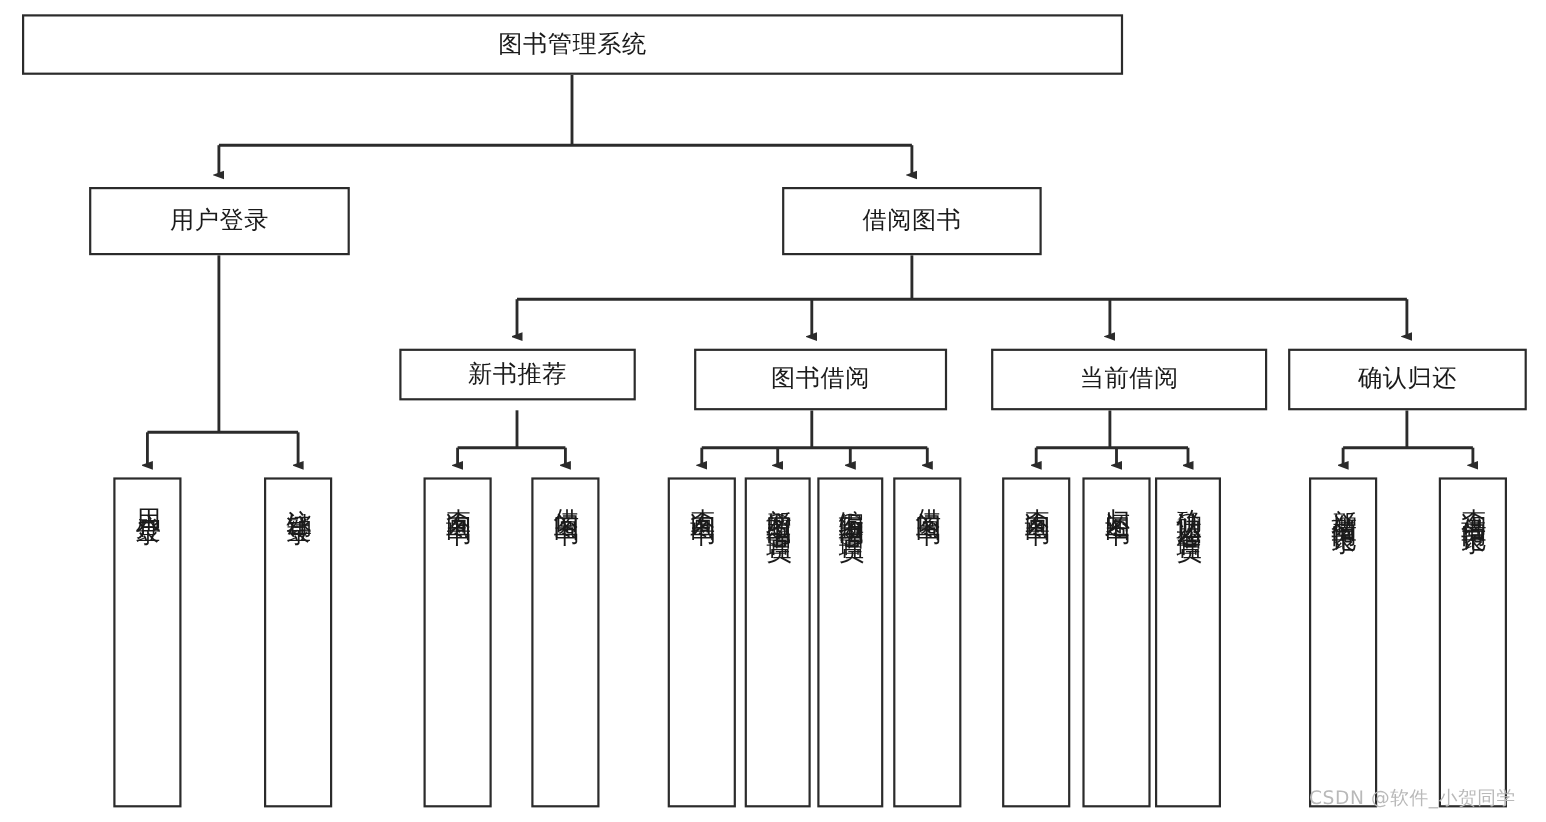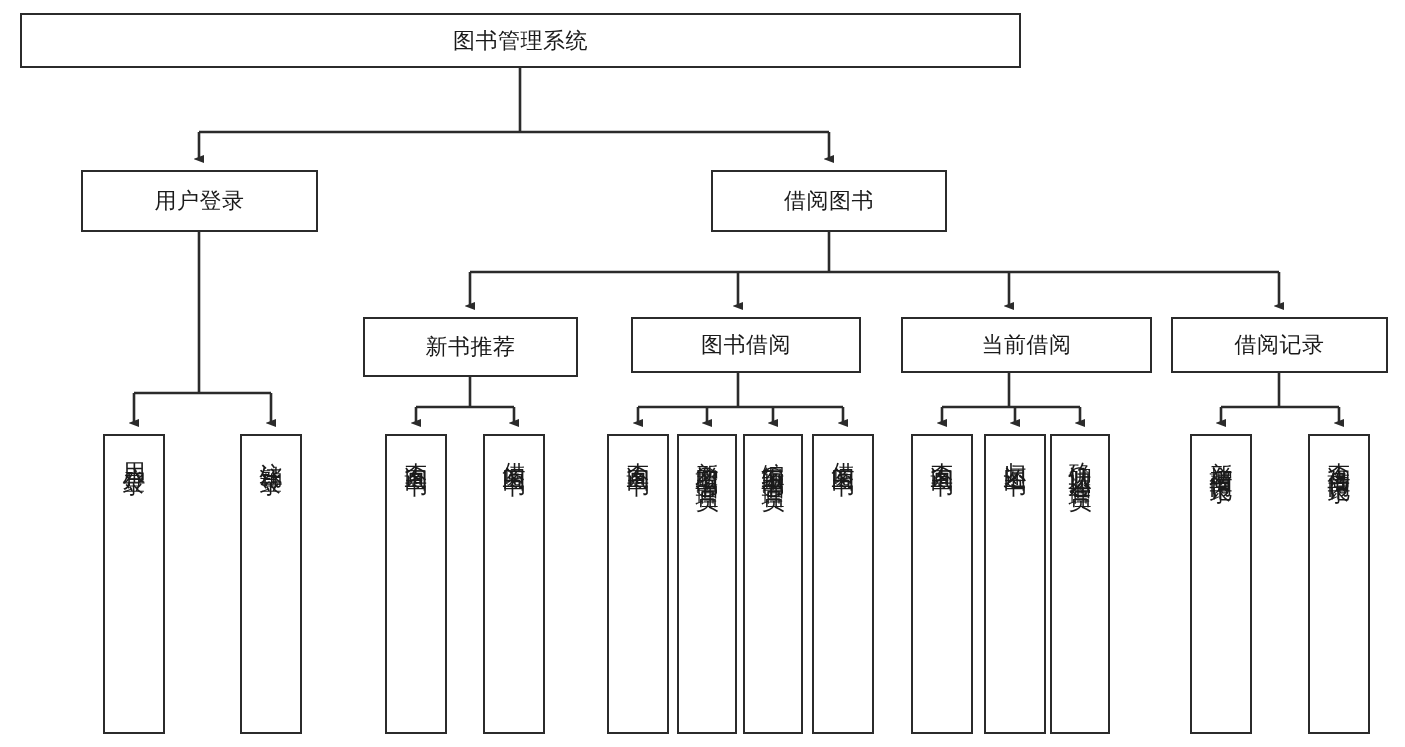--- a/index.html
+++ b/index.html
@@ -123,31 +123,31 @@
   <div id="nodes">
       <div class="node h root" style="left: 20px; top: 13px; width: 1001px; height: 55px; border-color: rgb(43, 43, 43); background: rgb(255, 255, 255); color: rgb(26, 26, 26);">
         <span class="lbl">图书管理系统</span>
       </div>
       <div class="node h" style="left: 81px; top: 170px; width: 237px; height: 62px; border-color: rgb(43, 43, 43); background: rgb(255, 255, 255); color: rgb(26, 26, 26);">
         <span class="lbl">用户登录</span>
       </div>
       <div class="node h" style="left: 711px; top: 170px; width: 236px; height: 62px; border-color: rgb(43, 43, 43); background: rgb(255, 255, 255); color: rgb(26, 26, 26);">
         <span class="lbl">借阅图书</span>
       </div>
-      <div class="node h" style="left: 363px; top: 317px; width: 215px; height: 60px; border-color: rgb(43, 43, 43); background: rgb(255, 255, 255); color: rgb(26, 26, 26);">
+      <div class="node h" style="left: 363px; top: 317px; width: 215px; height: 47px; border-color: rgb(43, 43, 43); background: rgb(255, 255, 255); color: rgb(26, 26, 26);">
         <span class="lbl">新书推荐</span>
       </div>
       <div class="node h" style="left: 631px; top: 317px; width: 230px; height: 56px; border-color: rgb(43, 43, 43); background: rgb(255, 255, 255); color: rgb(26, 26, 26);">
         <span class="lbl">图书借阅</span>
       </div>
       <div class="node h" style="left: 901px; top: 317px; width: 251px; height: 56px; border-color: rgb(43, 43, 43); background: rgb(255, 255, 255); color: rgb(26, 26, 26);">
         <span class="lbl">当前借阅</span>
       </div>
       <div class="node h" style="left: 1171px; top: 317px; width: 217px; height: 56px; border-color: rgb(43, 43, 43); background: rgb(255, 255, 255); color: rgb(26, 26, 26);">
-        <span class="lbl">借阅记录</span>
+        <span class="lbl">确认归还</span>
       </div>
       <div class="node v" style="left: 103px; top: 434px; width: 62px; height: 300px; border-color: rgb(43, 43, 43); background: rgb(255, 255, 255); color: rgb(26, 26, 26);">
         <span class="lbl">用户登录</span>
       </div>
       <div class="node v" style="left: 240px; top: 434px; width: 62px; height: 300px; border-color: rgb(43, 43, 43); background: rgb(255, 255, 255); color: rgb(26, 26, 26);">
         <span class="lbl">注销登录</span>
       </div>
       <div class="node v" style="left: 385px; top: 434px; width: 62px; height: 300px; border-color: rgb(43, 43, 43); background: rgb(255, 255, 255); color: rgb(26, 26, 26);">
         <span class="lbl">查询图书</span>
       </div>
@@ -176,13 +176,14 @@
         <span class="lbl">确认归还（管理员）</span>
       </div>
       <div class="node v" style="left: 1190px; top: 434px; width: 62px; height: 300px; border-color: rgb(43, 43, 43); background: rgb(255, 255, 255); color: rgb(26, 26, 26);">
         <span class="lbl">新增借阅记录</span>
       </div>
       <div class="node v" style="left: 1308px; top: 434px; width: 62px; height: 300px; border-color: rgb(43, 43, 43); background: rgb(255, 255, 255); color: rgb(26, 26, 26);">
         <span class="lbl">查询借阅记录</span>
       </div>
     </div>
 
+  <div class="watermark" style="left:1190px; top:714px;">CSDN @软件_小贺同学</div>
 </div>
 
 </body></html>

